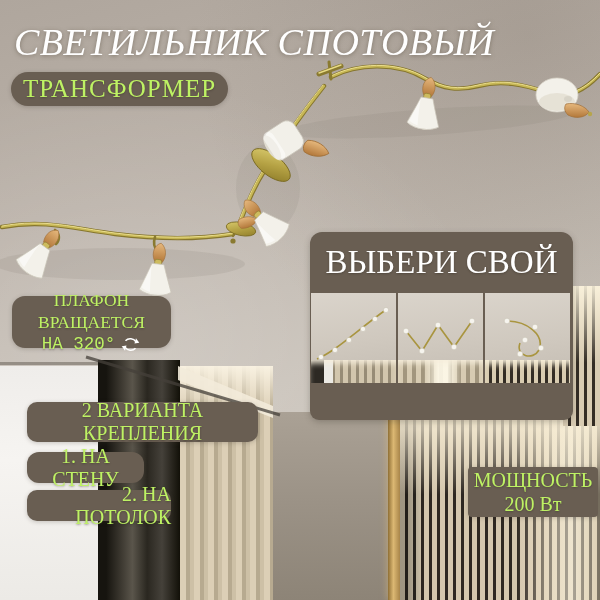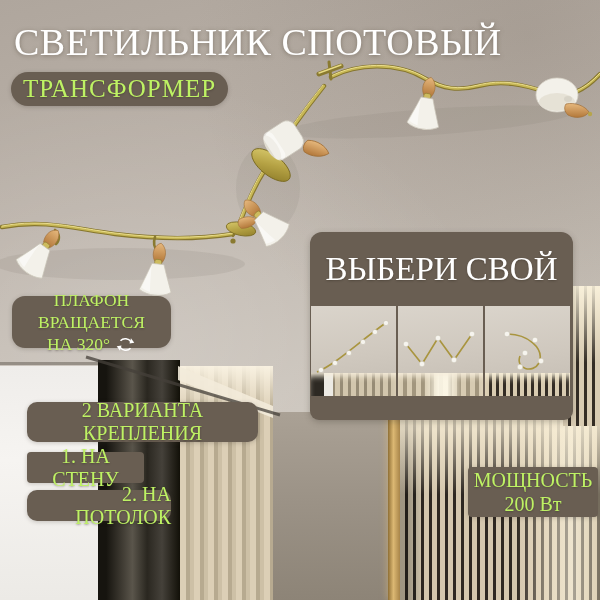--- a/index.html
+++ b/index.html
@@ -28,37 +28,37 @@
     background:repeating-linear-gradient(90deg,#d4c7ae 0 5px,#2e2822 5px 8px);}
   .slat-wall::before{content:"";position:absolute;inset:0;
     background:linear-gradient(180deg,rgba(250,240,216,.8),rgba(250,240,216,0) 42%),
                linear-gradient(90deg,rgba(0,0,0,.25) 0 4%,transparent 12% 58%,rgba(248,236,208,.45) 72%,rgba(255,248,228,.6) 86%,rgba(235,222,192,.4));}
   .slat-right{left:563px;top:286px;width:37px;height:140px;
     background:repeating-linear-gradient(90deg,#d8cbb2 0 5px,#332c24 5px 8px);}
   .slat-right::before{content:"";position:absolute;inset:0;
     background:linear-gradient(180deg,rgba(252,244,222,.9),rgba(252,244,222,0) 55%);}
   
   .title{left:14px;top:20px;width:466px;text-align:left;color:#fff;font-size:38px;
-    letter-spacing:.5px;text-shadow:0 1px 4px rgba(90,80,66,.55);white-space:nowrap;}
+    letter-spacing:.5px;text-shadow:0 1px 4px rgba(90,80,66,.55);white-space:nowrap;font-style:italic;}
   .badge{position:absolute;background:#695e52;color:#bef264;display:flex;align-items:center;
     justify-content:center;text-align:center;text-shadow:0 1px 2px rgba(40,34,26,.35);
     box-shadow:0 1px 4px rgba(60,52,42,.25);}
   .col{flex-direction:column;}
   #badge-transformer{left:11px;top:72px;width:217px;height:34px;border-radius:17px;font-size:25px;letter-spacing:1px;}
   #badge-length{left:507px;top:141px;width:93px;height:52px;border-radius:14px 0 0 14px;font-size:21px;line-height:25px;}
   #badge-rotation{left:12px;top:296px;width:159px;height:52px;border-radius:13px;font-size:17.5px;line-height:22px;}
-  #badge-rotation .row2{display:flex;align-items:center;gap:5px;}
+  #badge-rotation .row2{display:flex;align-items:center;gap:5px;font-family:Liberation Mono, monospace;}
   #badge-mount-title{left:27px;top:402px;width:231px;height:40px;border-radius:10px;font-size:20px;}
-  #badge-mount-1{left:27px;top:452px;width:117px;height:31px;border-radius:4px;font-size:20px;}
+  #badge-mount-1{left:27px;top:452px;width:117px;height:31px;border-radius:12px;font-size:20px;}
   #badge-mount-2{left:27px;top:490px;width:144px;height:31px;border-radius:10px;font-size:20px;text-align:right;}
   #badge-power{left:468px;top:467px;width:130px;height:50px;border-radius:4px;font-size:20px;line-height:24px;}
   
   #design-panel{left:310px;top:232px;width:263px;height:188px;background:#695e52;
     border-radius:12px 12px 9px 9px;box-shadow:0 2px 6px rgba(60,52,42,.3);}
-  .design-title{height:74px;display:flex;flex-direction:column;align-items:center;justify-content:center;
+  .design-title{height:61px;display:flex;flex-direction:column;align-items:center;justify-content:center;
     color:#fff;font-size:33px;line-height:37px;text-shadow:0 1px 2px rgba(40,34,26,.35);}
   .thumb-row{display:flex;gap:2px;padding:0 1px;}
   .thumb{position:relative;width:85px;height:90px;overflow:hidden;
     background:linear-gradient(172deg,#dad4cb 0%,#cfc8be 55%,#c3bcb2 100%);}
   .thumb .strip{position:absolute;left:0;right:0;bottom:0;height:23px;}
   .thumb svg{position:absolute;left:0;top:0;}
   .strip-1{background-image:linear-gradient(90deg,#2d2923 0 13px,rgba(0,0,0,0) 13px),
     linear-gradient(90deg,rgba(255,255,255,0) 0 13px,#eceae4 13px 22px,rgba(255,255,255,0) 22px),
     repeating-linear-gradient(90deg,#d2c6ad 0 5px,#978c76 5px 8px);
     box-shadow:inset 0 6px 6px -3px #f6eedc;}

